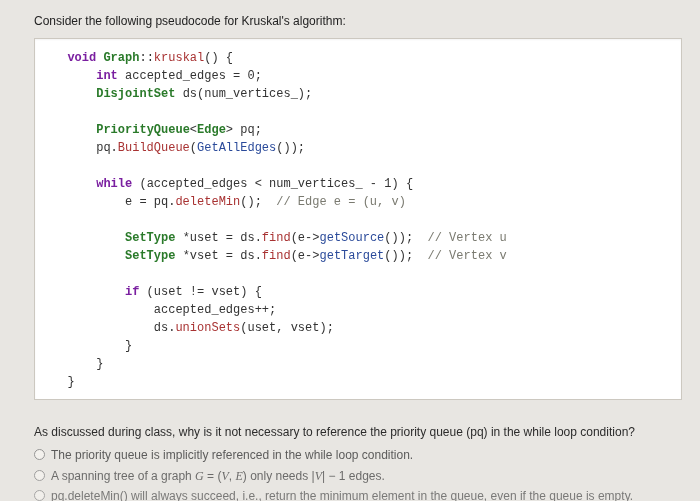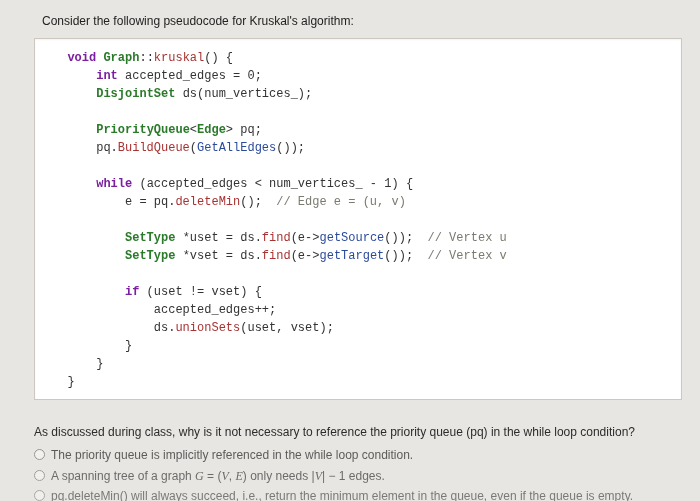--- a/index.html
+++ b/index.html
@@ -9,21 +9,20 @@
     background: #e8e6e2;
     font-family: Arial, Helvetica, sans-serif;
     font-size: 12px;
     color: #333;
     padding: 14px 18px 0 34px;
     overflow: hidden;
   }
   .intro {
     color: #222;
     margin-bottom: 10px;
-    margin-left: 8px;
   }
   .code-block {
     background: #ffffff;
     border: 1px solid #ccc8c0;
     padding: 10px 14px 8px 18px;
     font-family: "Courier New", Courier, monospace;
     font-size: 12px;
     line-height: 1.5;
     white-space: pre;
     color: #333;

